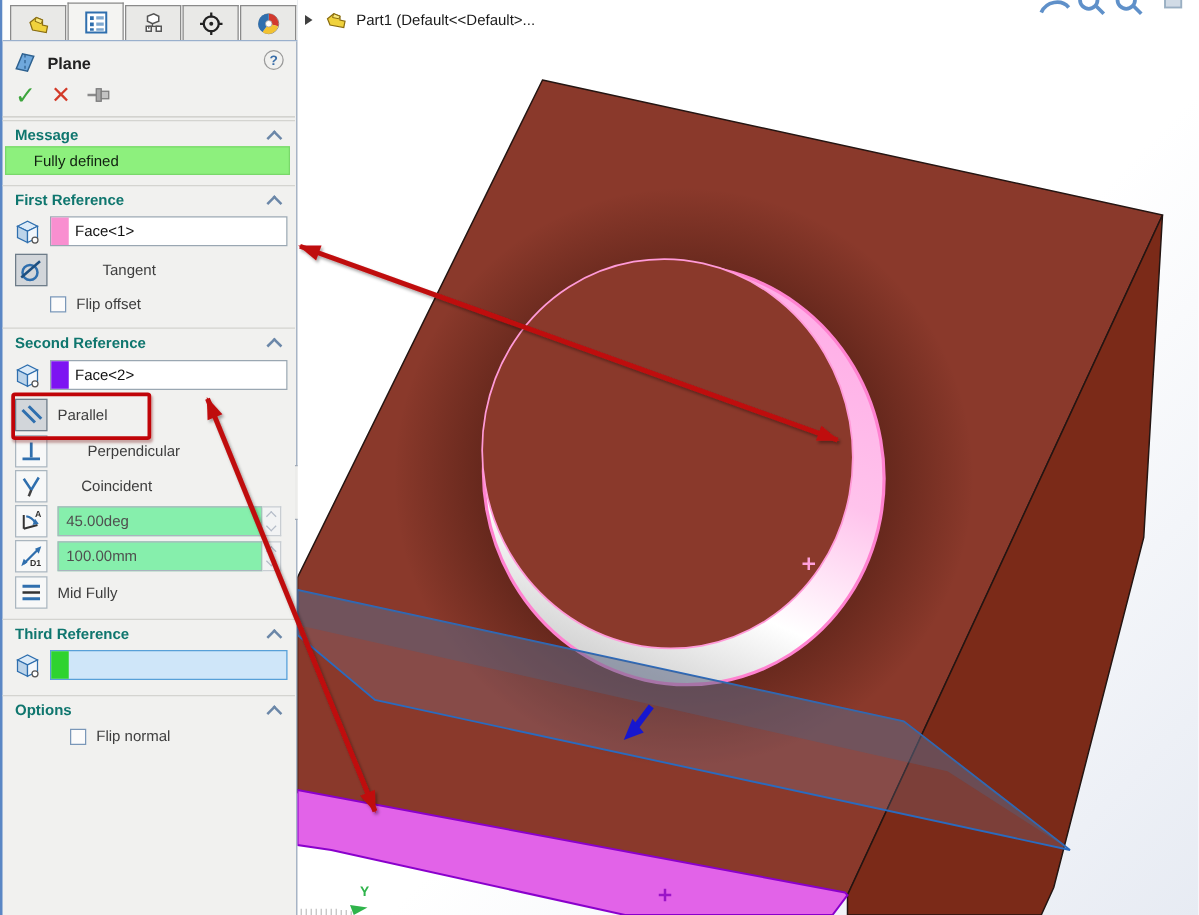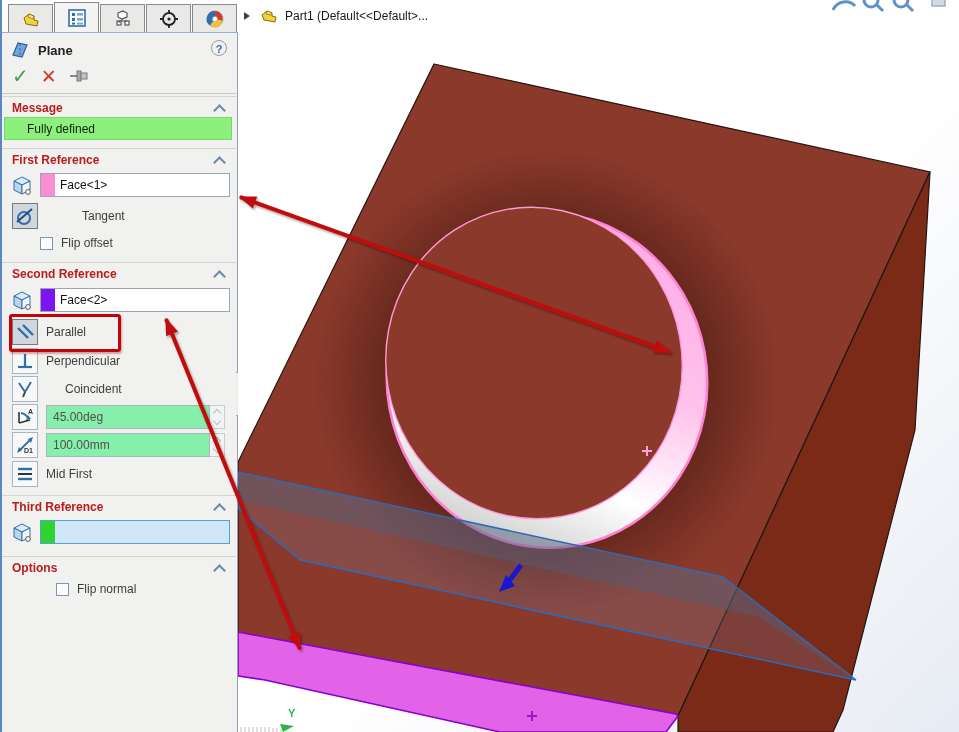--- a/index.html
+++ b/index.html
@@ -7,21 +7,21 @@
        font-family:"Liberation Sans","DejaVu Sans",sans-serif;font-size:12px;color:#3d3d3d;}
   
   #panel{position:absolute;left:0;top:0;width:238px;height:732px;background:#f1f1ef;
          border-right:1px solid #8fa0b8;box-sizing:border-box;}
   #panel:before{content:"";position:absolute;left:0;top:0;width:2px;height:732px;background:#5b87c5;}
   .tabbar{position:absolute;left:2px;top:0;width:236px;height:33px;background:#fdfdfd;
           border-bottom:1px solid #9ab0cc;display:flex;align-items:flex-end;padding-left:6px;box-sizing:border-box;}
   .tab{width:45px;height:28px;background:#e9e9e7;border:1px solid #8a8a8a;border-bottom:none;
        display:flex;align-items:center;justify-content:center;margin-right:1px;box-sizing:border-box;}
   .tab.active{background:#f4f4f2;height:30px;}
-  .hdr{position:absolute;left:2px;width:234px;height:20px;font-weight:bold;color:#b91c1c;
+  .hdr{position:absolute;left:2px;width:234px;height:20px;font-weight:bold;color:#0f766e;
        padding-left:10px;box-sizing:border-box;border-top:1px solid #d4d4d0;padding-top:4px;}
   .chev{position:absolute;right:12px;top:9px;width:7px;height:7px;border-left:2px solid #6b87a8;
         border-top:2px solid #6b87a8;transform:rotate(45deg);}
   .row{position:absolute;left:0;width:238px;display:flex;align-items:center;}
   .ibtn{width:26px;height:26px;border:1px solid #aab6bf;background:#f7f8f8;margin-left:12px;
         display:flex;align-items:center;justify-content:center;box-sizing:border-box;flex:none;}
   .ibtn.pressed{background:#d2d6da;border-color:#6e7c88;}
   .lbl{margin-left:8px;color:#3d3d3d;}
   .selbox{margin-left:6px;width:190px;height:24px;background:#fff;border:1px solid #9aa7b2;
           display:flex;align-items:center;box-sizing:border-box;}
@@ -185,21 +185,21 @@
   </div>
   <div class="row" style="top:318px;height:28px;">
     <div class="ibtn pressed">
       <svg width="20" height="20">
         <line x1="3" y1="6" x2="13" y2="16" stroke="#2f6fae" stroke-width="2.4"></line>
         <line x1="8" y1="3" x2="18" y2="13" stroke="#2f6fae" stroke-width="2.4"></line>
       </svg>
     </div>
     <span class="lbl">Parallel</span>
   </div>
-  <div class="row" style="top:348px;height:26px;">
+  <div class="row" style="top:348px;height:26px;gap:24px;">
     <div class="ibtn">
       <svg width="20" height="20">
         <line x1="10" y1="3" x2="10" y2="15" stroke="#2f6fae" stroke-width="2.2"></line>
         <line x1="3" y1="16" x2="17" y2="16" stroke="#2f6fae" stroke-width="2.2"></line>
       </svg>
     </div>
     <span class="lbl">Perpendicular</span>
   </div>
   <div class="row" style="top:376px;height:26px;gap:19px;">
     <div class="ibtn">
@@ -241,21 +241,21 @@
       </div>
   </div>
   <div class="row" style="top:460px;height:28px;">
     <div class="ibtn">
       <svg width="20" height="20">
         <line x1="3" y1="5" x2="17" y2="5" stroke="#2f6fae" stroke-width="2.4"></line>
         <line x1="3" y1="10" x2="17" y2="10" stroke="#333" stroke-width="2"></line>
         <line x1="3" y1="15" x2="17" y2="15" stroke="#2f6fae" stroke-width="2.4"></line>
       </svg>
     </div>
-    <span class="lbl">Mid First</span>
+    <span class="lbl">Mid Fully</span>
   </div>
 
   <div class="hdr" style="top:495px;">
     <span>Third Reference</span><i class="chev"></i>
   </div>
   <div class="row" style="top:519px;height:26px;">
     <svg class="refcube" width="24" height="24">
       <polygon points="4,8 12,4 20,8 12,12" fill="#dcebf8" stroke="#2f6fae"></polygon>
       <polygon points="4,8 12,12 12,21 4,17" fill="#bcd4ea" stroke="#2f6fae"></polygon>
       <polygon points="20,8 12,12 12,21 20,17" fill="#f2f7fc" stroke="#2f6fae"></polygon>

